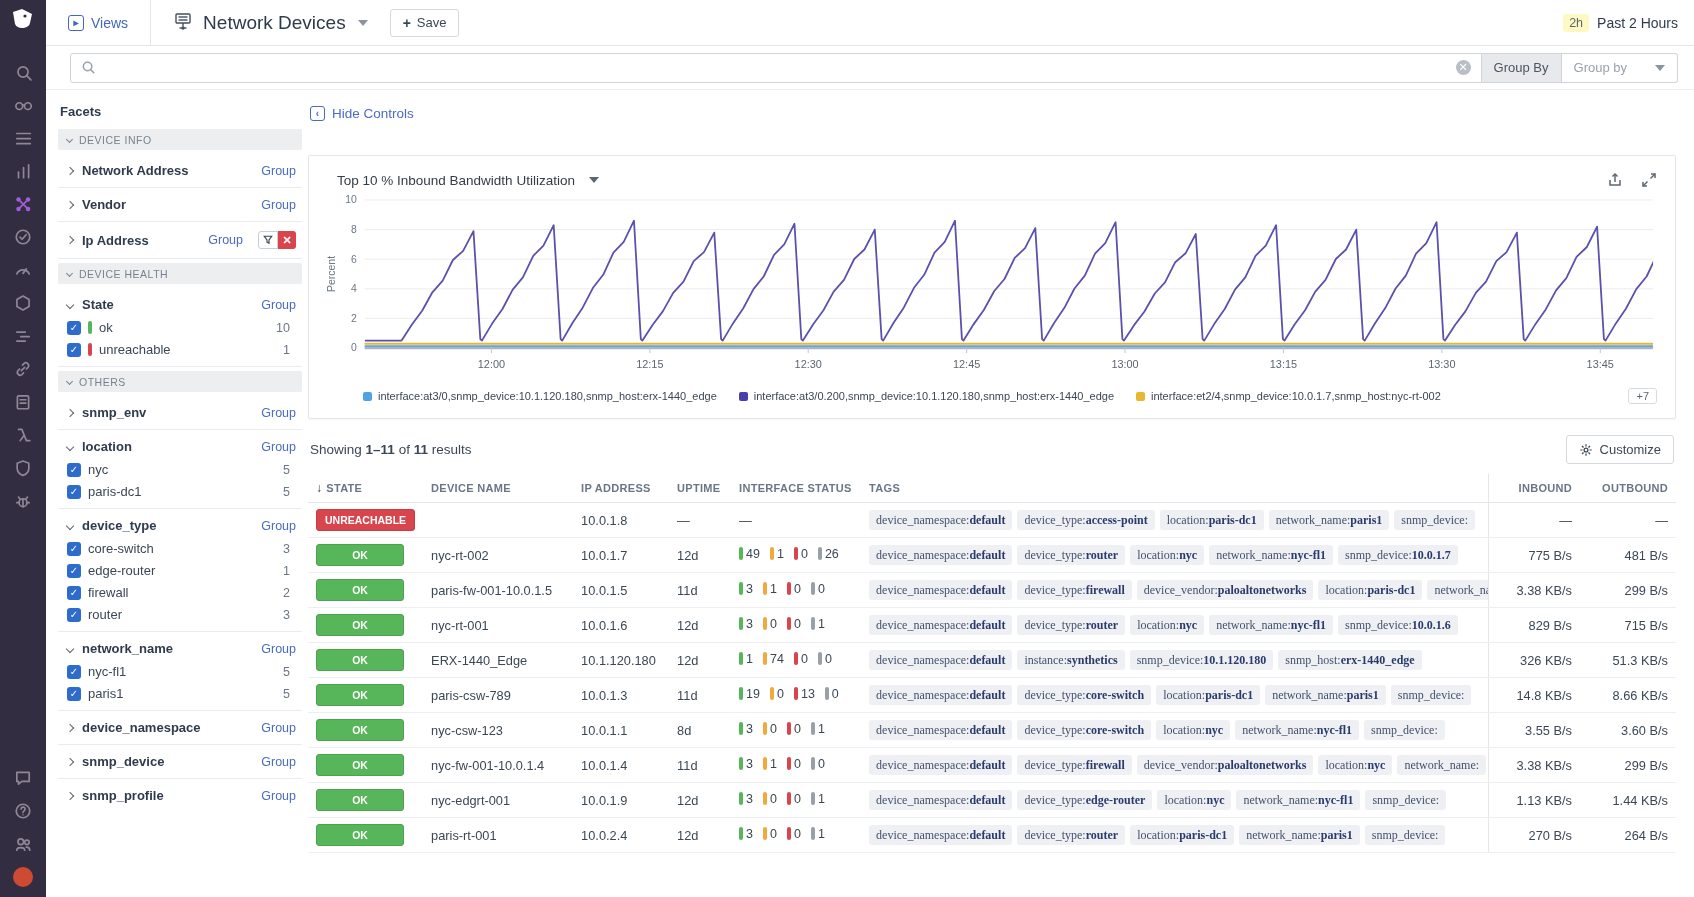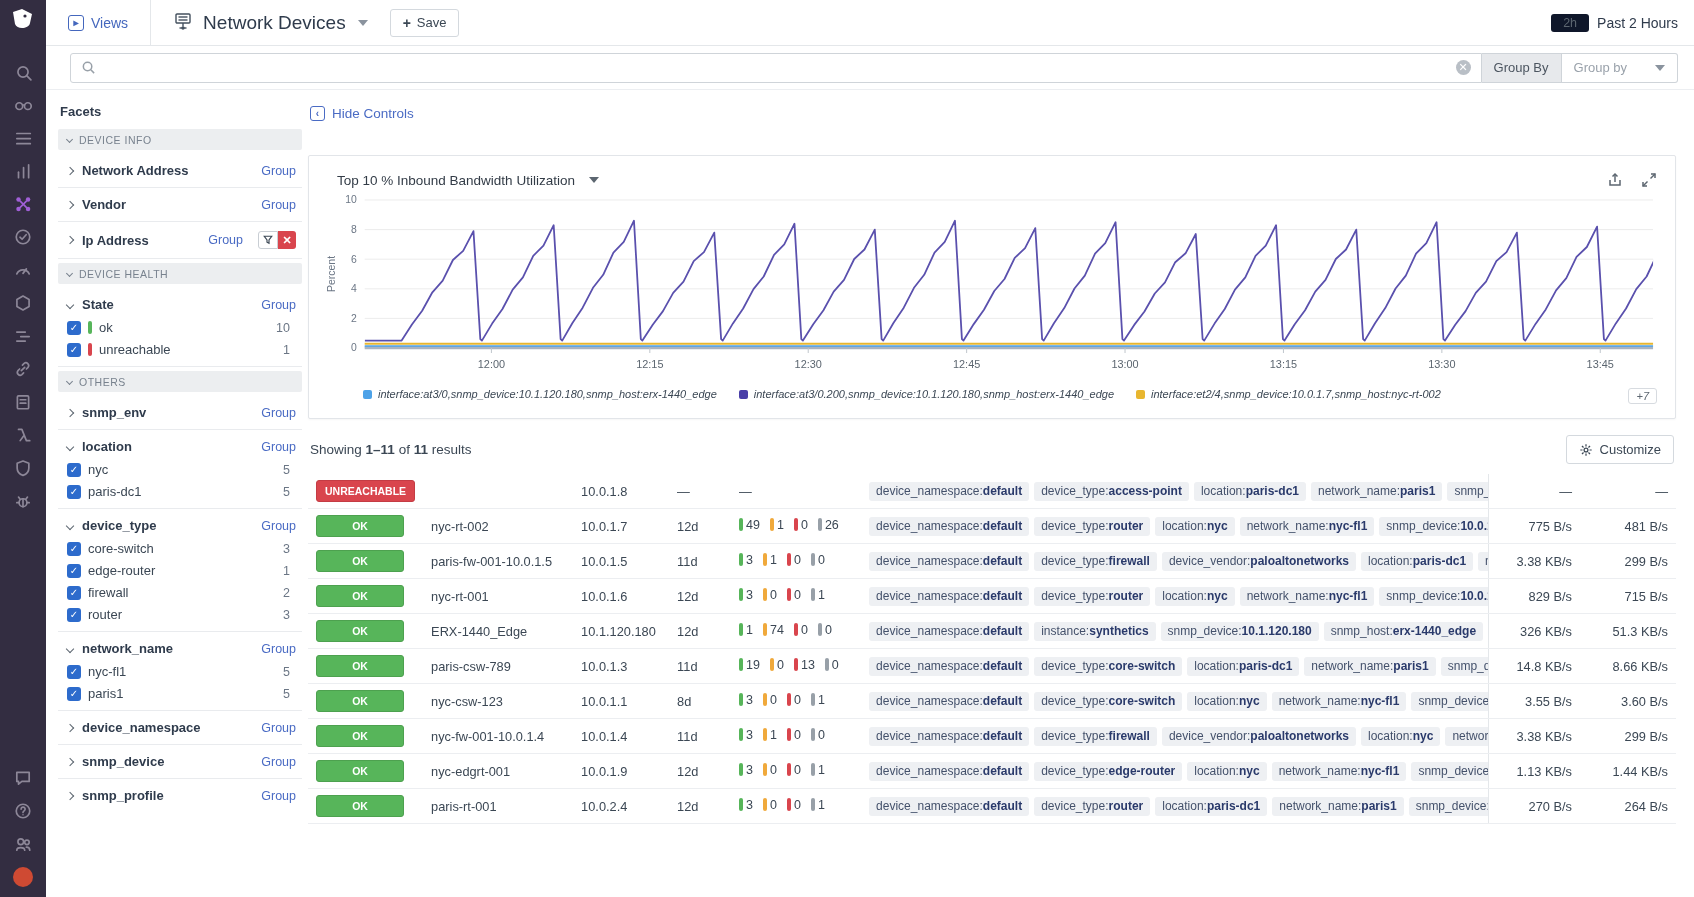--- a/index.html
+++ b/index.html
@@ -27,21 +27,21 @@
   .views-ic { width:16px; height:16px; border:1.5px solid #4467bd; border-radius:3px; display:flex; align-items:center;
     justify-content:center; font-size:10px; font-weight:bold; }
   .title-group { display:flex; align-items:center; gap:10px; margin-left:22px; cursor:pointer; }
   .title-ic { color:#44505e; }
   .page-title { font-size:19px; color:#2f3b4c;text-align:center; }
   .caret-down { width:0; height:0; border-left:5px solid transparent; border-right:5px solid transparent; border-top:6px solid #8a939e; margin-left:2px; }
   .save-btn { display:flex; align-items:center; gap:6px; margin-left:22px; height:28px; padding:0 12px;
     border:1px solid #d4d9de; border-radius:3px; background:#fff; font-size:13px; color:#3b4754; cursor:pointer; }
   .save-plus { font-weight:bold; color:#3b4754; font-size:14px; }
   .topbar-right { margin-left:auto; display:flex; align-items:center; gap:8px; padding-right:16px; }
-  .time-chip { background:#0f172a; border-radius:3px; padding:2px 12px; font-size:12.5px; color:#5c6670; cursor:pointer; }
+  .time-chip { background:#fef9c3; border-radius:3px; padding:2px 6px; font-size:12.5px; color:#5c6670; cursor:pointer; }
   .time-label { font-size:14px; color:#2f3b4c; cursor:pointer; }
 
   .searchrow { height:44px; display:flex; align-items:center; padding:0 16px 0 24px; border-bottom:1px solid #eceef1; flex-shrink:0; }
   .searchbar { display:flex; align-items:stretch; height:30px; flex:1; }
   .search-input-wrap { flex:1; display:flex; align-items:center; border:1px solid #cfd4d9; border-radius:3px 0 0 3px;
     padding:0 10px; background:#fff; gap:8px; }
   .search-input { border:none; outline:none; flex:1; font-size:13px; color:#3b4754; font-family:"Liberation Sans",sans-serif; }
   .clear-btn { width:15px; height:15px; border-radius:50%; background:#b9bfc6; color:#fff; font-size:11px; line-height:15px;
     text-align:center; cursor:pointer; flex-shrink:0; }
   .groupby-label { display:flex; align-items:center; padding:0 12px; background:#e7e9ec; border:1px solid #cfd4d9;
@@ -89,21 +89,21 @@
   .sb-green { background:#60b961; flex:1; display:flex; align-items:center; justify-content:center; cursor:pointer; }
 
   .chart-card { margin-top:20px; border:1px solid #e2e5e9; border-radius:2px; background:#fff; box-shadow:0 1px 2px rgba(0,0,0,.04);
     padding:12px 14px 8px; }
   .chart-head { display:flex; align-items:center; padding:4px 4px 2px 14px; }
   .chart-title { font-size:13.5px; color:#333c47; }
   .chart-head .caret-down { border-top-color:#5c6670; margin-left:14px; }
   .chart-actions { margin-left:auto; display:flex; gap:18px; color:#5c6670; }
   .chart-actions .act { width:16px; height:16px; cursor:pointer; }
   .chart-plot { position:relative; }
-  .legend-row { display:flex; align-items:flex-start; gap:22px; padding:6px 4px 6px 40px;font-style:italic; }
+  .legend-row { display:flex; align-items:center; gap:22px; padding:6px 4px 6px 40px; }
   .legend-item { display:flex; align-items:center; gap:6px; font-size:11px; color:#3b4754; }
   .lsq { width:9px; height:9px; border-radius:2px; flex-shrink:0; }
   .overflow-chip { margin-left:auto; border:1px solid #d7dbe0; border-radius:3px; font-size:11px; color:#5c6670;
     padding:1px 7px; cursor:pointer; }
 
   .results-head { display:flex; align-items:center; margin:16px 2px 10px; }
   .showing { font-size:13.5px; color:#3b4754; }
   .showing b { font-weight:bold; }
   .customize-btn { margin-left:auto; display:flex; align-items:center; gap:7px; border:1px solid #d4d9de; border-radius:3px;
     background:#fff; height:29px; padding:0 12px; font-size:13px; color:#3b4754; cursor:pointer; }
@@ -119,21 +119,21 @@
   .sort-arrow { color:#2f3b4c; margin-right:4px; font-size:12px; }
   .badge { display:inline-block; border-radius:3px; font-size:10.5px; font-weight:bold; color:#fff; text-align:center;
     padding:4px 8px; cursor:pointer; }
   .badge.ok { background:#57b55a; border:1px solid #4da14f; width:88px; }
   .badge.unreachable { background:#d9454d; border:1px solid #c43c44; }
   .ifst { display:inline-flex; align-items:center; gap:3px; }
   .ifbar { width:4px; height:13px; border-radius:2px; display:inline-block; }
   .ifnum { margin-right:7px; font-size:12.5px; }
   .tags-cell { max-width:620px; overflow:hidden; }
   .tags-wrap { display:flex; gap:5px; align-items:center; }
-  .tag { background:#eef0f3; border-radius:3px; padding:2.5px 7px; font-size:12px; color:#44516b; cursor:pointer; white-space:nowrap; }
+  .tag { background:#eef0f3; border-radius:3px; padding:2.5px 7px; font-size:12px; color:#44516b; cursor:pointer; white-space:nowrap;font-family:Liberation Serif, serif; }
   .tag b { color:#2a3a6b; font-weight:bold; }
   .gear { display:inline-block; }
 </style>
 </head>
 <body>
 
 <div class="app">
 
   <div class="rail">
     <div class="rail-logo">
@@ -594,20 +594,30 @@
             <col style="width:112px">
               <col style="width:150px">
               <col style="width:96px">
               <col style="width:62px">
             <col style="width:130px">
               <col>
               <col style="width:92px">
               <col style="width:96px">
           </colgroup>
           <thead>
+            <tr class="col-head">
+              <th><span class="sort-arrow">↓</span><span>STATE</span></th>
+              <th>DEVICE NAME</th>
+              <th>IP ADDRESS</th>
+              <th>UPTIME</th>
+              <th>INTERFACE STATUS</th>
+              <th>TAGS</th>
+              <th class="tp num">INBOUND</th>
+              <th class="num">OUTBOUND</th>
+            </tr>
           </thead>
           <tbody id="device-rows">
               <tr>
                 <td><span class="badge unreachable">UNREACHABLE</span></td>
                 <td></td>
                 <td>10.0.1.8</td>
                 <td>—</td>
                 <td><span>—</span></td>
                 <td class="tags-cell">
                   <span class="tags-wrap">

